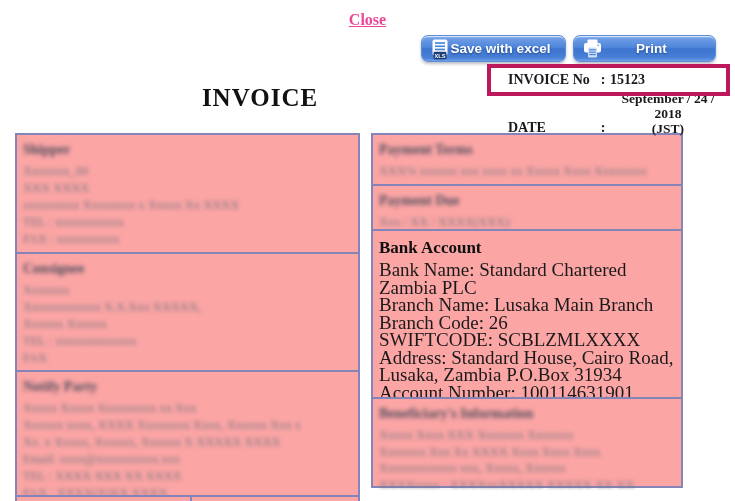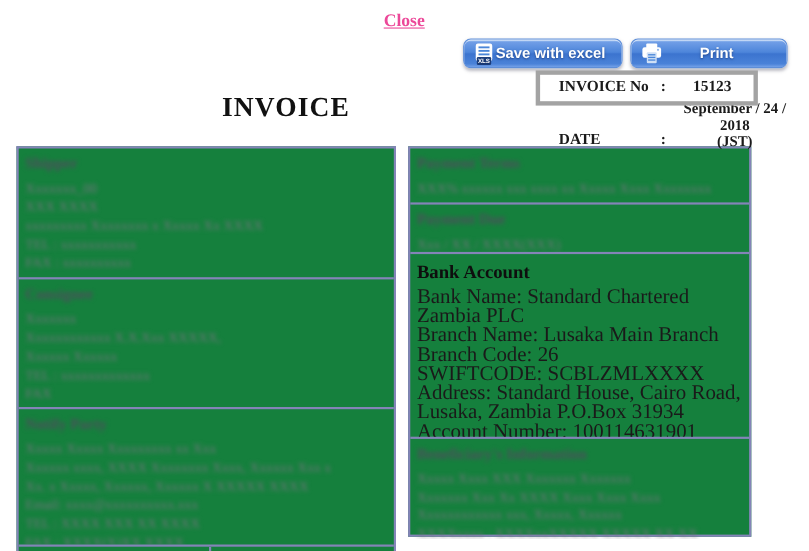--- a/index.html
+++ b/index.html
@@ -36,46 +36,46 @@
     text-shadow: 0 1px 2px rgba(10,30,80,0.55);
     cursor: pointer;
   }
   .btn .btn-icon { position: absolute; left: 9px; top: 3px; }
   .btn .btn-label { flex: 1; text-align: center; padding-left: 14px; }
   #save-btn { left: 421px; width: 145px; }
   #print-btn { left: 573px; width: 143px; justify-content: center; }
 
   
   .invoice-no-box {
-    position: absolute; left: 487px; top: 64px; width: 202px; height: 32px;
-    border: 4px solid #a3a3a3;
+    position: absolute; left: 487px; top: 64px; width: 243px; height: 32px;
+    border: 4px solid #be185d;
     display: flex; align-items: center;
     padding-left: 17px;
     z-index: 5;
   }
   .meta-label { width: 88px; font-size: 14px; font-weight: bold; color: #1a1a1a; }
   .meta-colon { width: 14px; font-size: 14px; font-weight: bold; text-align: center; color: #1a1a1a; }
-  .meta-value { flex: 1; text-align: center; font-size: 14px; font-weight: bold; color: #1a1a1a; }
+  .meta-value { flex: 1; font-size: 14px; font-weight: bold; color: #1a1a1a; }
   .date-row {
     position: absolute; left: 491px; top: 91px; width: 235px;
     display: flex; align-items: flex-end; padding-left: 17px;
     z-index: 1;
   }
   .date-value { flex: 1; text-align: center; font-size: 13.5px; font-weight: bold; line-height: 15px; color: #1a1a1a; }
 
   
   .page-title {
     position: absolute; left: 145px; top: 84px; width: 230px;
     text-align: center;
     font-size: 25px; font-weight: bold; letter-spacing: 1px;
     color: #111111;
   }
 
   
-  .col { position: absolute; top: 133px; border: 2px solid #8484b8; background: #15803d; }
+  .col { position: absolute; top: 133px; border: 2px solid #8484b8; background: #fca5a5; }
   #left-col  { left: 15px;  width: 345px; height: 368px; border-bottom: none; }
   #right-col { left: 371px; width: 312px; height: 355px; }
 
   .section { padding: 4px 6px 0 6px; overflow: hidden; }
   .section + .section { border-top: 2px solid #8484b8; }
 
   #sec-shipper   { height: 117px; }
   #sec-consignee { height: 118px; }
   #sec-notify    { height: 125px; }
   #sec-partial   { height: 8px; padding: 0; position: relative; }

